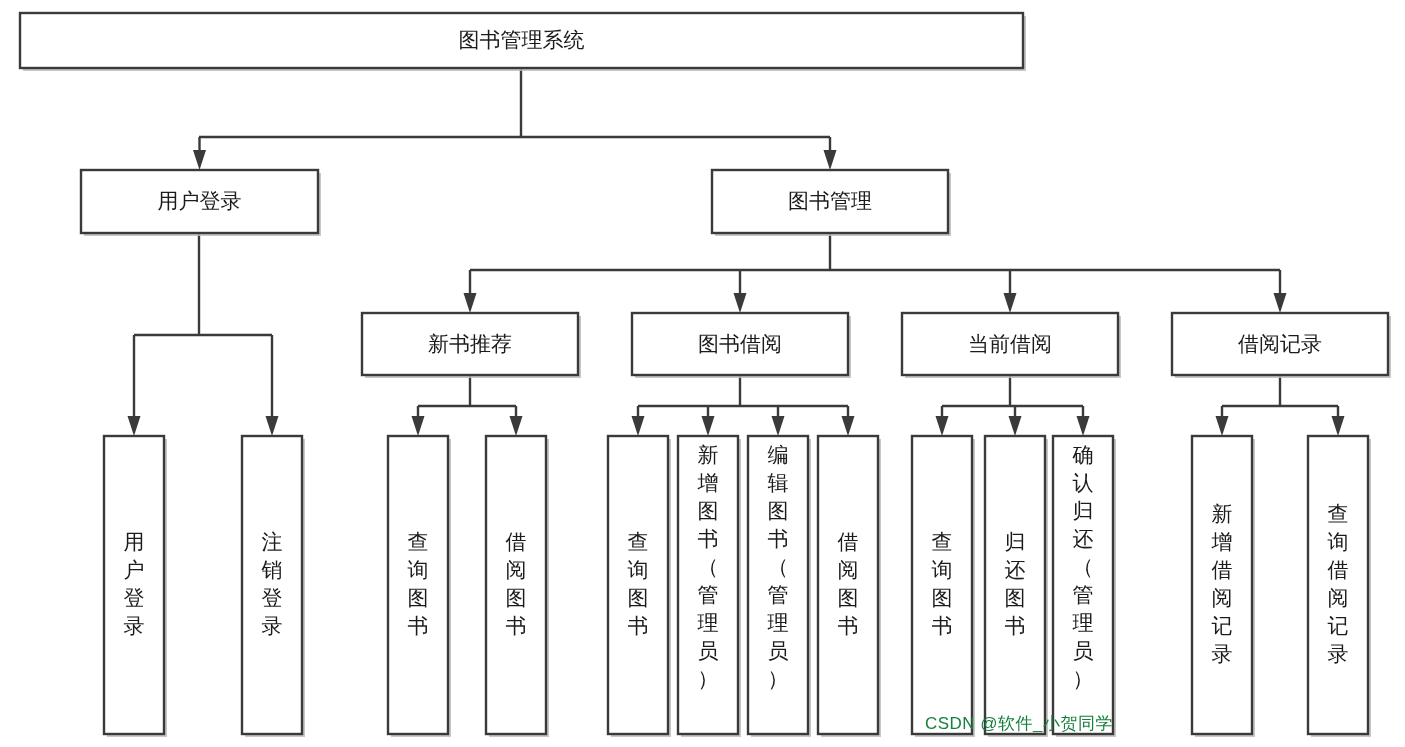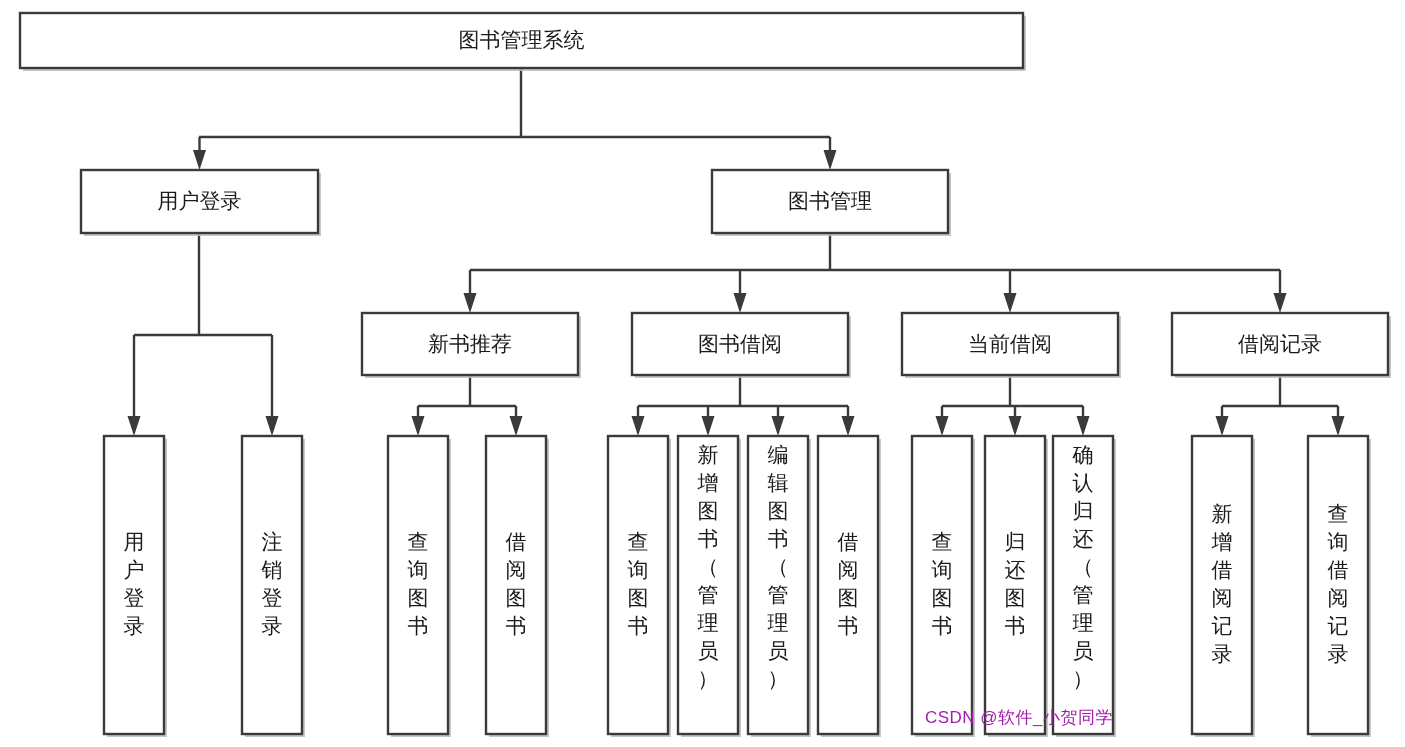--- a/index.html
+++ b/index.html
@@ -54,24 +54,24 @@
   }
   .node-label-v {
     font-family: "Liberation Sans", "DejaVu Sans", sans-serif;
     font-size: 21px;
     fill: #1b1b1b;
     text-anchor: middle;
   }
   .watermark {
     position: absolute;
     right: 12px;
-    bottom: 18px;
+    bottom: 12px;
     font-family: "Liberation Sans", "DejaVu Sans", sans-serif;
     font-size: 17px;
-    color: #a21caf;
+    color: #15803d;
     letter-spacing: 0.5px;
     white-space: nowrap;
     user-select: none;
   }
 </style>
 </head>
 <body>
 
 <div id="diagram-root">
   <svg class="diagram-canvas" viewBox="0 0 1405 747">

